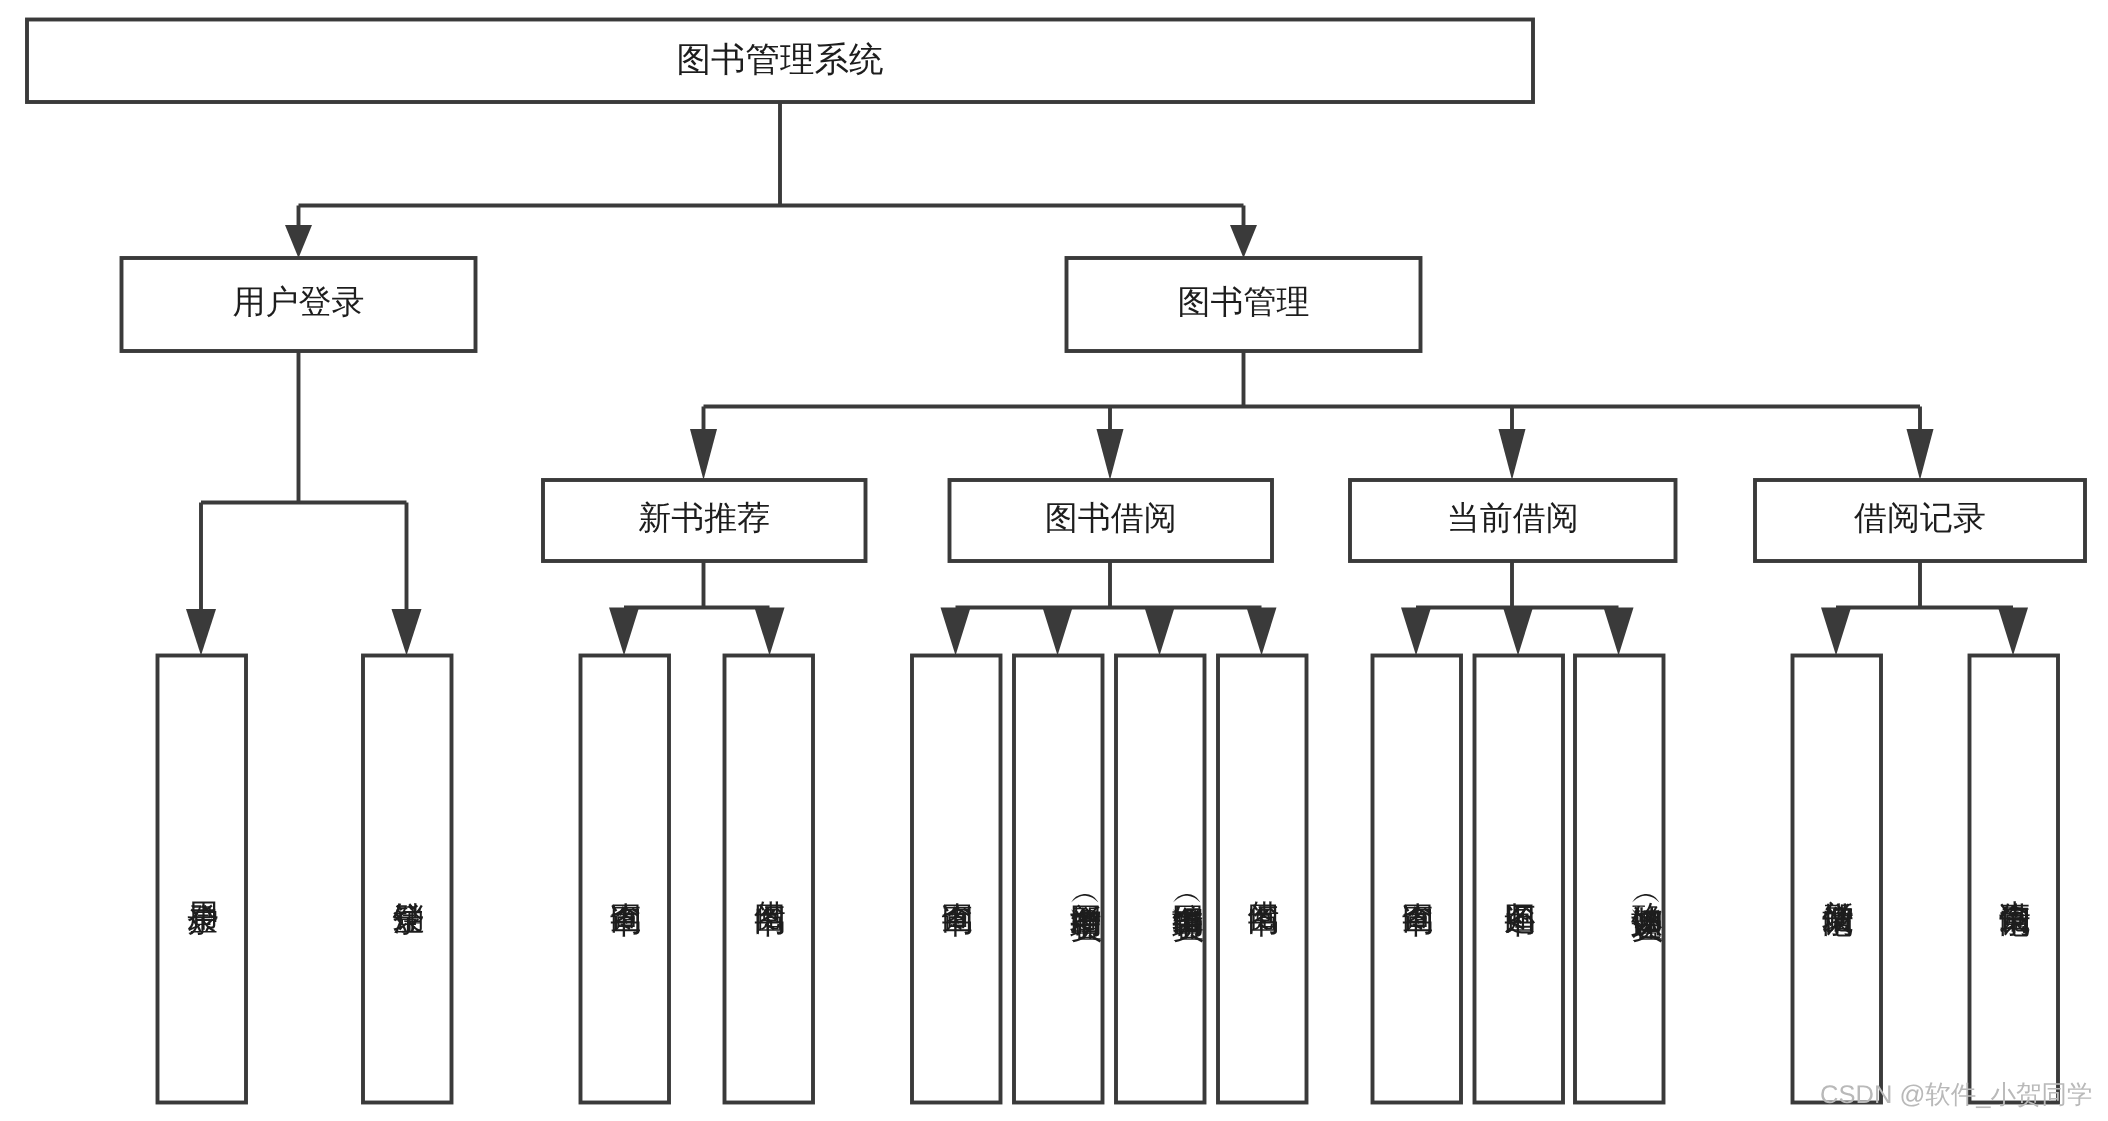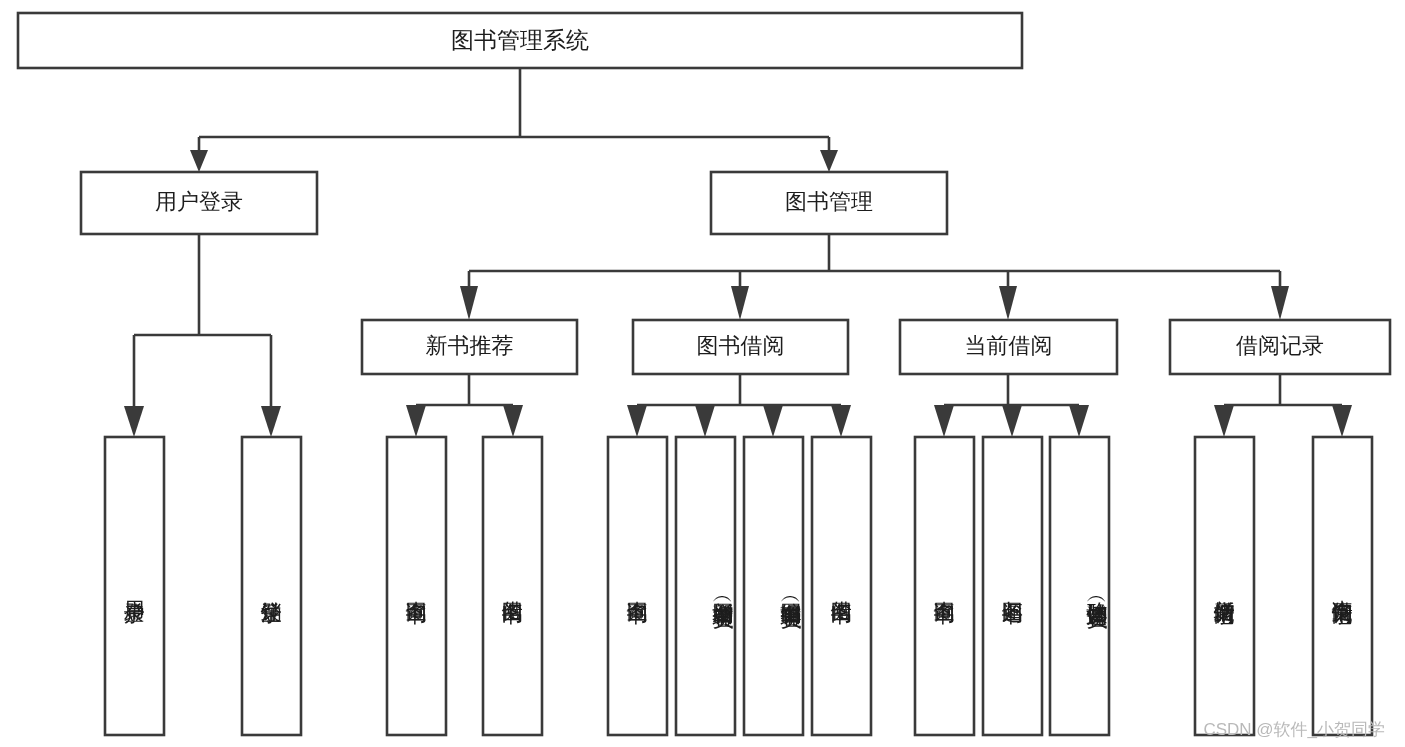--- a/index.html
+++ b/index.html
@@ -69,21 +69,21 @@
     letter-spacing: 1px;
     white-space: nowrap;
     text-align: center;
     display: flex;
     align-items: center;
     justify-content: center;
     pointer-events: none;
   }
   .watermark {
     position: absolute;
-    right: 20px;
+    right: 10px;
     bottom: 6px;
     font-family: "Liberation Sans", "DejaVu Sans", sans-serif;
     font-size: 17px;
     color: #b9b9b9;
     white-space: nowrap;
     user-select: none;
   }
 </style>
 </head>
 <body>

